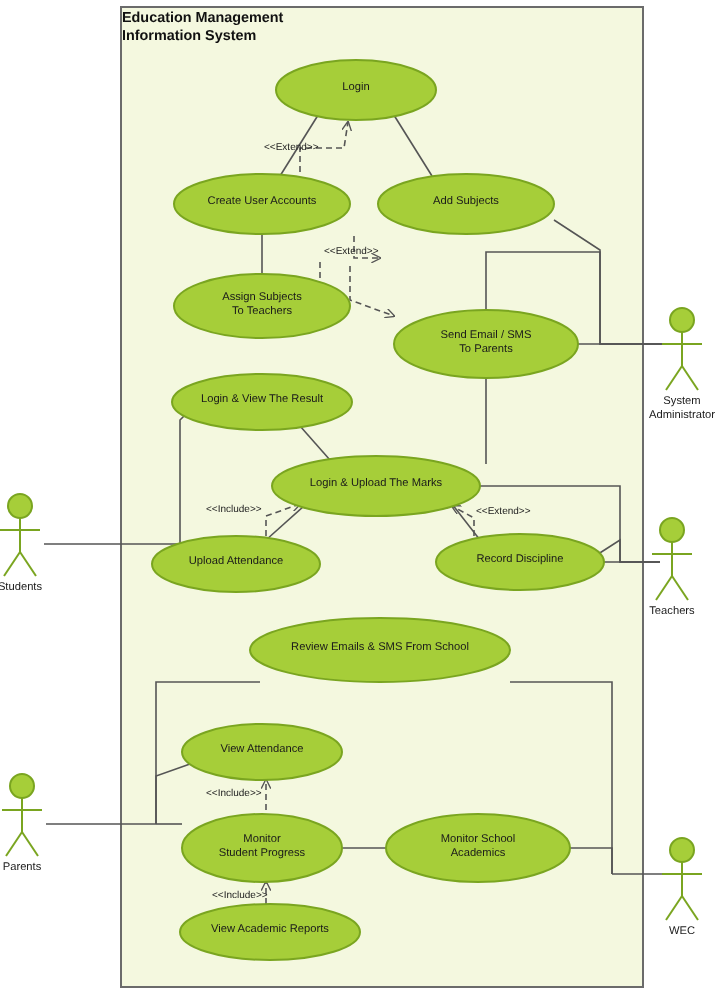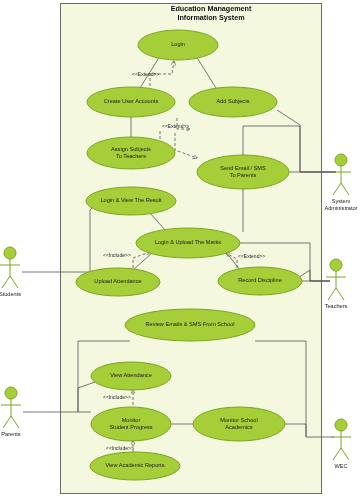--- a/index.html
+++ b/index.html
@@ -24,27 +24,25 @@
   .actor-label{
     position:absolute;
     text-align:center;
     font-size:5.6px;
     line-height:7px;
     color:#1a1a1a;
     white-space:pre-line;
   }
   .sys-title{
     position:absolute;
-    text-align:center;
     font-size:7.2px;
     font-weight:bold;
     line-height:9px;
     color:#111;
     white-space:pre-line;
-    padding-left:20px;
   }
   .rel-label{
     position:absolute;
     font-size:5px;
     color:#222;
     white-space:nowrap;
   }
 </style>
 </head>
 <body>

